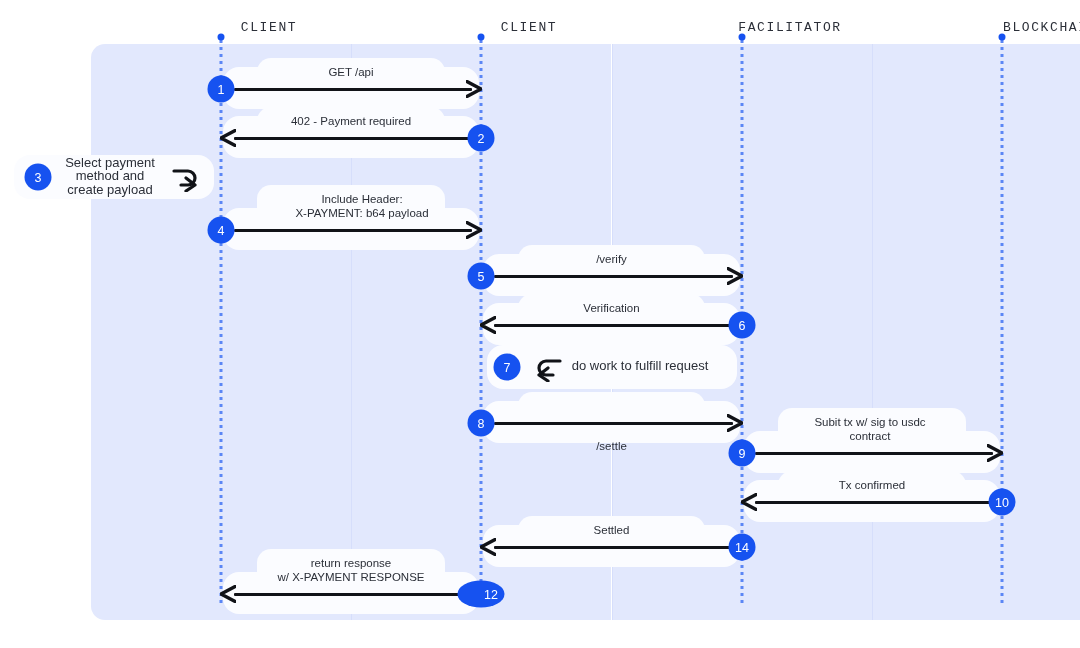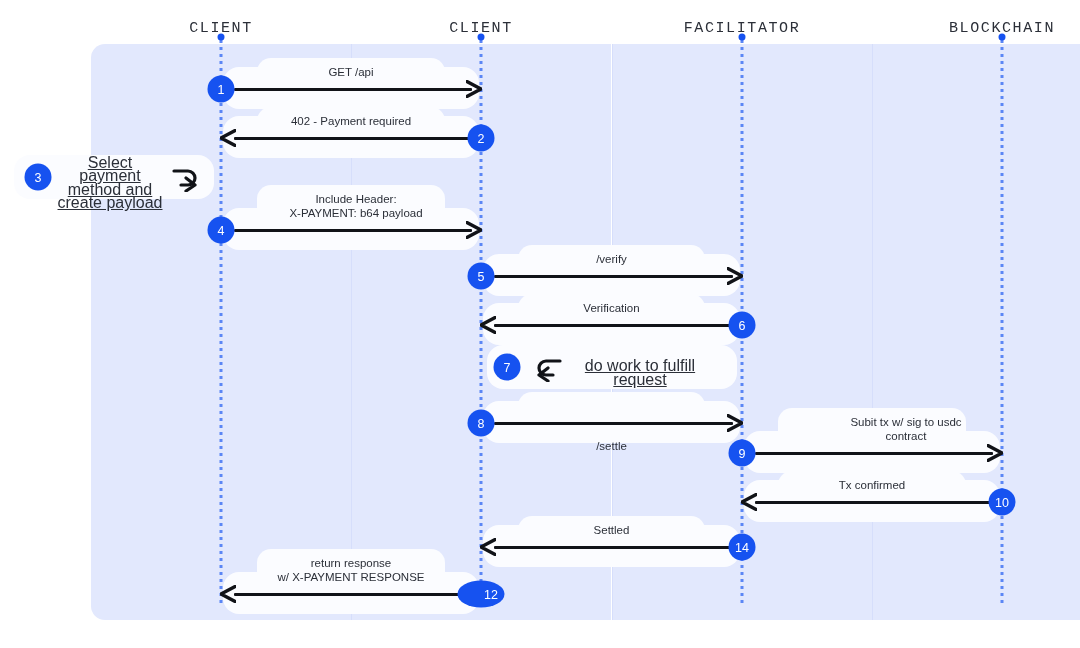--- a/index.html
+++ b/index.html
@@ -13,21 +13,21 @@
   
   .lane-band{position:absolute;background:#e2e8fd;}
   .lane-band.first{border-top-left-radius:14px;border-bottom-left-radius:14px;}
   .lane-band.last{border-top-right-radius:14px;border-bottom-right-radius:14px;}
   .lane-seam{position:absolute;width:1px;background:#d6defb;}
 
   
   .lane-head{
     position:absolute;transform:translateX(-50%);
     font-family:"Liberation Mono","DejaVu Sans Mono",monospace;
-    font-size:15px;letter-spacing:1.6px;color:#2b2f38;white-space:nowrap;
+    font-size:13px;letter-spacing:1.6px;color:#2b2f38;white-space:nowrap;margin-left:48px;
   }
   .lane-dot{
     position:absolute;width:7px;height:7px;border-radius:50%;
     background:#1652f0;transform:translate(-50%,-50%);
   }
   .lifeline{
     position:absolute;width:3px;transform:translateX(-50%);
     background-image:linear-gradient(#5b86f5 50%, rgba(0,0,0,0) 0%);
     background-size:3px 7px;background-repeat:repeat-y;
   }
@@ -49,22 +49,22 @@
   .arrow-head{position:absolute;width:16px;height:18px;}
   .arrow-head svg{display:block;}
   .num{
     position:absolute;width:27px;height:27px;border-radius:50%;
     background:#1652f0;color:#ffffff;font-size:12.5px;
     display:flex;align-items:center;justify-content:center;
     transform:translate(-50%,-50%);z-index:3;
   }
   .self-loop{position:absolute;}
   .note-text{
-    position:absolute;text-align:center;font-size:16px;
-    color:#2b2f38;line-height:13.5px;white-space:pre-line;text-decoration:underline;
+    position:absolute;text-align:center;font-size:13px;
+    color:#2b2f38;line-height:13.5px;white-space:pre-line;
   }
 </style>
 </head>
 <body>
 
 <div id="diagram">
     <div class="lane-band first" style="left: 91px; width: 260px; top: 44px; height: 576px;"></div>
     <div class="lane-band" style="left: 351px; width: 260px; top: 44px; height: 576px;"></div>
     <div class="lane-seam" style="left: 351px; top: 44px; height: 576px;"></div>
     <div class="lane-band" style="left: 612px; width: 260px; top: 44px; height: 576px;"></div>
@@ -113,21 +113,21 @@
     <div class="self-loop" style="left: 172px; top: 162px;"><svg width="34" height="30" viewBox="0 0 34 30">
         <g>
           <path d="M2 9 h14 a7 7 0 0 1 0 14 H9" fill="none" stroke="#111318" stroke-width="3.2" stroke-linecap="round"></path>
           <polyline points="14,16 23,23 14,29" fill="none" stroke="#111318" stroke-width="3.2" stroke-linecap="round" stroke-linejoin="round"></polyline>
         </g>
       </svg></div>
     <div class="num" style="left: 38px; top: 177px;">3</div>
     <div class="msg"></div>
     <div class="pill" style="position: absolute; left: 223px; top: 208px; width: 256px; height: 42px;"></div>
     <div class="pill" style="position: absolute; left: 257.4px; top: 185px; width: 187.2px; height: 47px; border-radius: 14px;"></div>
-    <div class="msg-label" style="left: 226px; width: 260px; top: 193px;">Include Header:
+    <div class="msg-label" style="left: 232px; width: 260px; top: 193px;">Include Header:
 X-PAYMENT: b64 payload</div>
     <div class="arrow-line" style="left: 234px; width: 238px; top: 229px;"></div>
     <div class="arrow-head" style="position: absolute; top: 221px; left: 466px;">
       <svg width="16" height="18" viewBox="0 0 16 18">
         <polyline points="0,1 15,9 0,17" fill="none" stroke="#111318" stroke-width="3.4" stroke-linecap="round" stroke-linejoin="round"></polyline>
       </svg>
     </div>
     <div class="num" style="left: 221px; top: 230px;">4</div>
     <div class="msg"></div>
     <div class="pill" style="position: absolute; left: 483px; top: 254px; width: 257px; height: 42px;"></div>
@@ -168,21 +168,21 @@
     <div class="arrow-line" style="left: 494px; width: 239px; top: 422px;"></div>
     <div class="arrow-head" style="position: absolute; top: 414px; left: 727px;">
       <svg width="16" height="18" viewBox="0 0 16 18">
         <polyline points="0,1 15,9 0,17" fill="none" stroke="#111318" stroke-width="3.4" stroke-linecap="round" stroke-linejoin="round"></polyline>
       </svg>
     </div>
     <div class="num" style="left: 481px; top: 423px;">8</div>
     <div class="msg"></div>
     <div class="pill" style="position: absolute; left: 744px; top: 431px; width: 256px; height: 42px;"></div>
     <div class="pill" style="position: absolute; left: 778.4px; top: 408px; width: 187.2px; height: 47px; border-radius: 14px;"></div>
-    <div class="msg-label" style="left: 776px; width: 260px; top: 416px;">Subit tx w/ sig to usdc
+    <div class="msg-label" style="left: 740px; width: 260px; top: 416px;">Subit tx w/ sig to usdc
 contract</div>
     <div class="arrow-line" style="left: 755px; width: 238px; top: 452px;"></div>
     <div class="arrow-head" style="position: absolute; top: 444px; left: 987px;">
       <svg width="16" height="18" viewBox="0 0 16 18">
         <polyline points="0,1 15,9 0,17" fill="none" stroke="#111318" stroke-width="3.4" stroke-linecap="round" stroke-linejoin="round"></polyline>
       </svg>
     </div>
     <div class="num" style="left: 742px; top: 453px;">9</div>
     <div class="msg"></div>
     <div class="pill" style="position: absolute; left: 744px; top: 480px; width: 256px; height: 42px;"></div>

